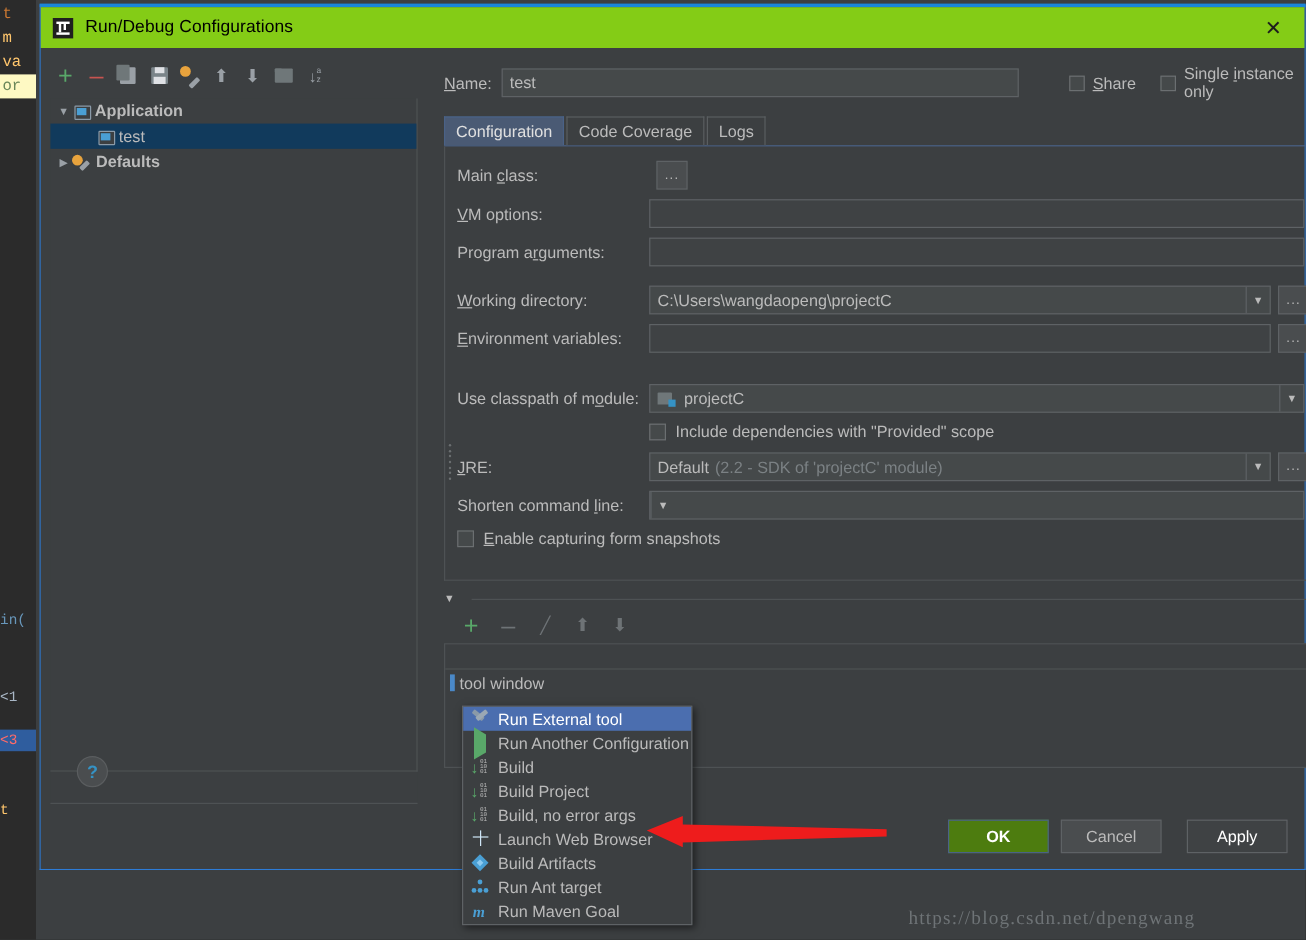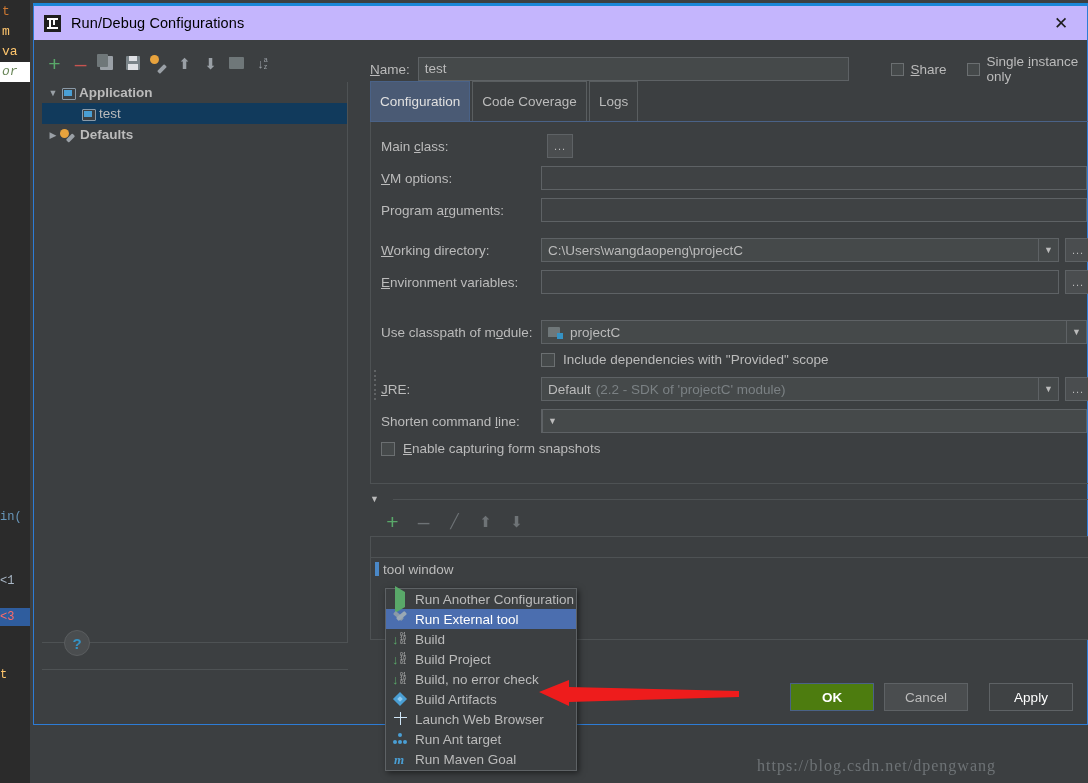--- a/index.html
+++ b/index.html
@@ -22,21 +22,21 @@
     font-family: "Liberation Mono", monospace;
     font-size: 13px;
     line-height: 20px;
     padding-top: 2px;
     overflow: hidden;
     white-space: nowrap;
   }
   .bg-line { padding-left: 2px; }
   .c-orange { color: #cc7832; }
   .c-yellow { color: #ffc66d; }
-  .c-green  { color: #6a8759; background: #ffffff; font-style: italic; }
+  .c-green  { color: #6a8759; background: #fef9c3; }
   .c-blue   { color: #6897bb; }
   .c-red    { color: #ff6b68; }
   .c-gray   { color: #a9b7c6; }
   .bg-lower {
     position: absolute; left: 0; top: 500px; width: 30px; height: 283px;
     background: #2b2b2b;
     font-family: "Liberation Mono", monospace;
     font-size: 12px; line-height: 18px;
     overflow: hidden; white-space: nowrap;
   }
@@ -47,21 +47,21 @@
   #dialog {
     position: absolute;
     left: 33px; top: 3px;
     width: 1055px; height: 722px;
     border: 1px solid #2d7cd6;
     border-top: 3px solid #1a86d8;
     background: #3c3f41;
     display: flex; flex-direction: column;
   }
   #titlebar {
-    height: 34px; background: #c4b5fd;
+    height: 34px; background: #84cc16;
     display: flex; align-items: center;
     padding: 0 0 0 10px;
     flex: none;
     position: relative;
   }
   .ij-logo {
     width: 17px; height: 17px;
     background: #1f1f1f;
     position: relative;
     margin-right: 10px;
@@ -213,21 +213,21 @@
   #share-area { margin-left: 42px; display:flex; align-items:center; gap:20px; }
   .cb { display:flex; align-items:center; gap:7px; cursor:pointer; }
   .cbox {
     width:13px;height:13px;background:#45494a;border:1px solid #6b6f71;flex:none;
   }
   .cb-label { color:#bbbbbb; font-size:13.5px; }
 
   #tabs { margin-top: 14px; display:flex; align-items:flex-end; height:24px;
           border-bottom:1px solid #4a6287; }
   .tab {
-    height:40px; padding:0 9px; font-size:13.5px; color:#bbbbbb;
+    height:24px; padding:0 9px; font-size:13.5px; color:#bbbbbb;
     display:flex;align-items:center;cursor:pointer;
     border:1px solid #5a5e60; border-bottom:none;
     background:#3c3f41; margin-right:2px;
   }
   .tab.active { background:#4a5a74; border-color:#4a6287; color:#e0e0e0; }
 
   #form-box {
     margin-top: 0;
     border:1px solid #4e5254; border-top:none;
     padding: 12px 10px 12px 0;
@@ -553,28 +553,28 @@
             <span class="marker"></span>
             <span>tool window</span>
           </div>
         </div>
       </div>
 
     </div>
 
     <div id="popup">
 
-      <div class="mi">
-        <span class="mi-ico"><span class="ic-play"></span></span>
-        <span>Run Another Configuration</span>
-      </div>
-
       <div class="mi sel">
         <span class="mi-ico ic-exttool"></span>
         <span>Run External tool</span>
+      </div>
+
+      <div class="mi">
+        <span class="mi-ico"><span class="ic-play"></span></span>
+        <span>Run Another Configuration</span>
       </div>
 
       <div class="mi">
         <span class="mi-ico ic-build">
             <span class="arr">↓</span>
             <span class="bits">01<br>10<br>01</span>
           </span>
         <span>Build</span>
       </div>
 
@@ -584,31 +584,31 @@
             <span class="bits">01<br>10<br>01</span>
           </span>
         <span>Build Project</span>
       </div>
 
       <div class="mi">
         <span class="mi-ico ic-build">
             <span class="arr">↓</span>
             <span class="bits">01<br>10<br>01</span>
           </span>
-        <span>Build, no error check</span>
+        <span>Build, no error args</span>
+      </div>
+
+      <div class="mi">
+        <span class="mi-ico"><span class="ic-globe"></span></span>
+        <span>Launch Web Browser</span>
       </div>
 
       <div class="mi">
         <span class="mi-ico ic-artifacts"></span>
         <span>Build Artifacts</span>
-      </div>
-
-      <div class="mi">
-        <span class="mi-ico"><span class="ic-globe"></span></span>
-        <span>Launch Web Browser</span>
       </div>
 
       <div class="mi">
         <span class="mi-ico ic-ant">
           <span class="d" style="left:6px;top:1px;"></span>
           <span class="d" style="left:1px;top:8px;"></span>
           <span class="d" style="left:6px;top:8px;"></span>
           <span class="d" style="left:11px;top:8px;"></span>
         </span>
         <span>Run Ant target</span>

